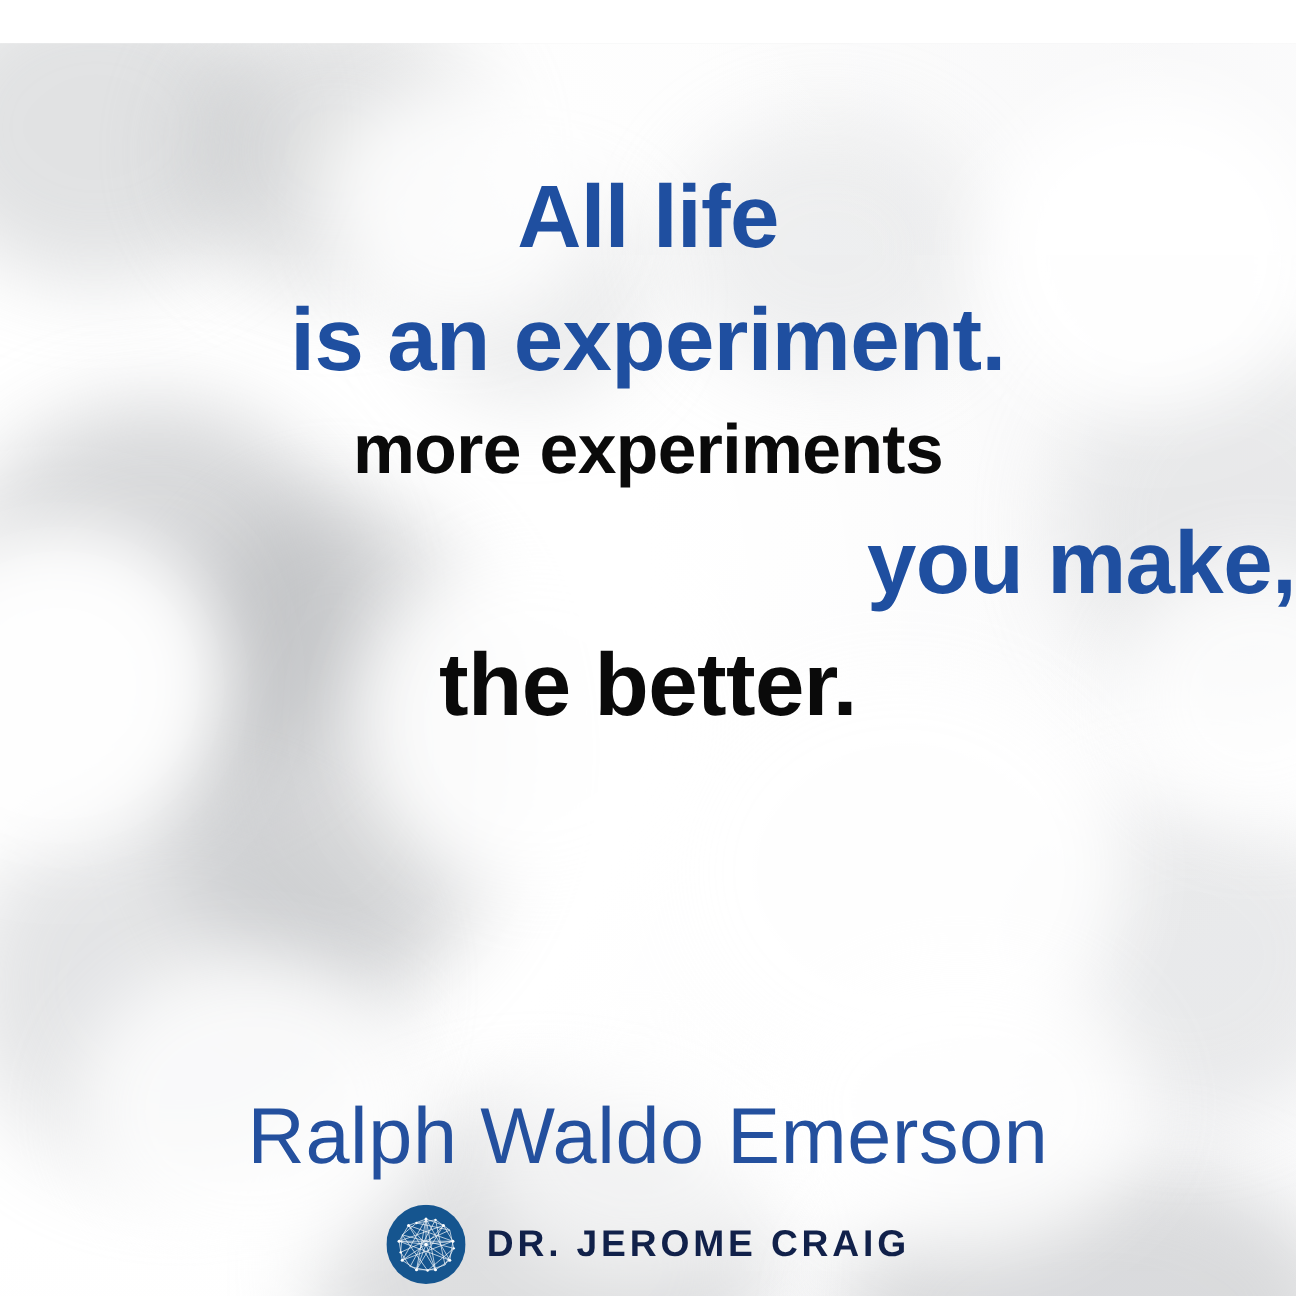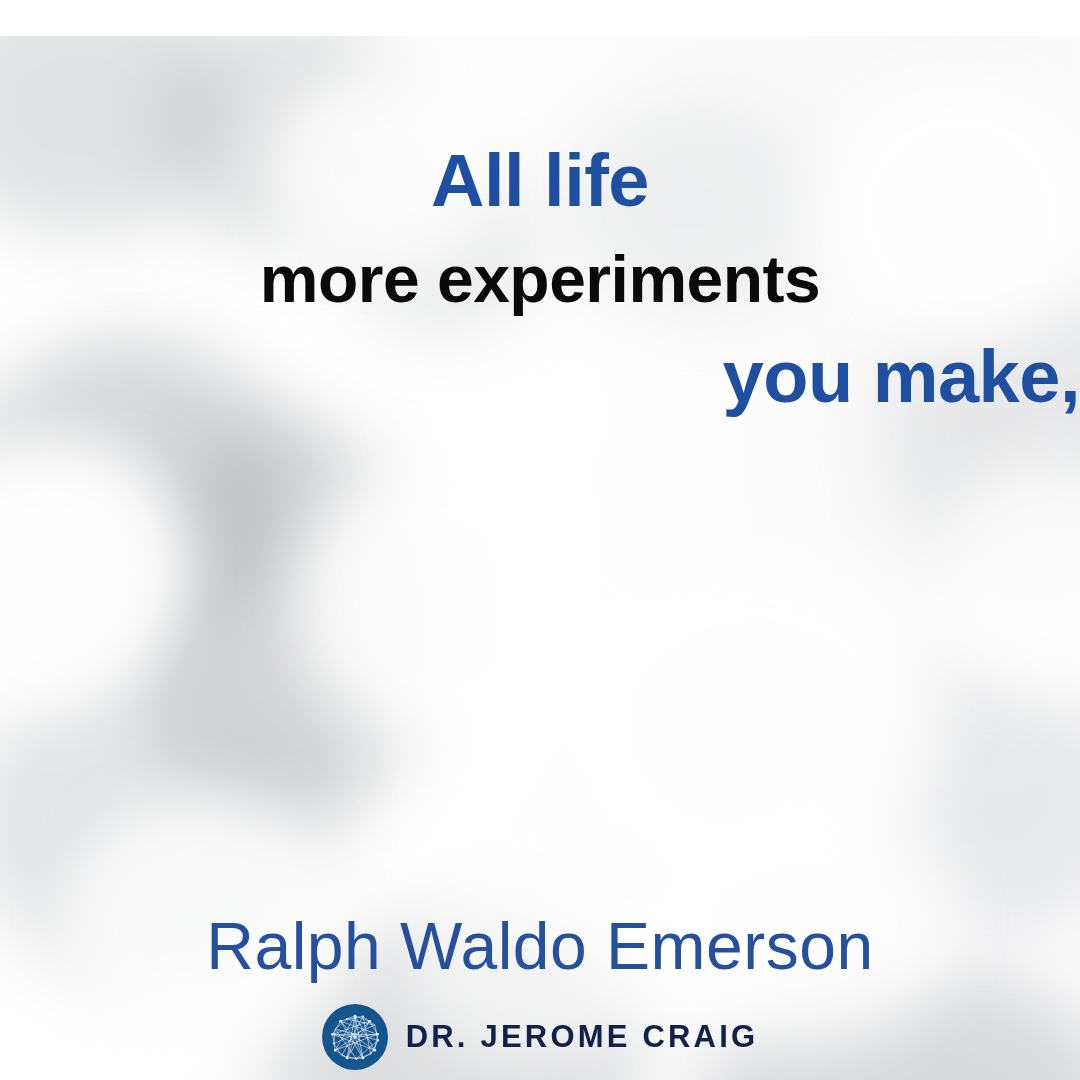--- a/index.html
+++ b/index.html
@@ -60,21 +60,21 @@
     font-weight: 700;
     letter-spacing: -0.5px;
     line-height: 1.0;
     margin: 0;
     white-space: pre;
   }
 
   .qline-1 { font-size: 74px; margin-bottom: 28px; }
   .qline-2 { font-size: 74px; margin-bottom: 26px; }
   .qline-3 { font-size: 74px; margin-bottom: 30px; }
-  .qline-4 { font-size: 66px; margin-bottom: 28px; text-align: center; }
+  .qline-4 { font-size: 58px; margin-bottom: 28px; text-align: center; }
   .qline-5 { font-size: 74px; margin-bottom: 28px; text-align: right; }
   .qline-6 { font-size: 74px; margin-bottom: 0px; }
 
   .blue  { color: #1f4fa0; }
   .black { color: #0a0a0a; }
 
   
   #author {
     position: absolute;
     left: 0;
@@ -143,22 +143,24 @@
   <div class="blob blob-light" style="left:270px; top:30px; width:230px; height:210px; background:#ffffff; opacity:.85;"></div>
   <div class="blob blob-light" style="left:300px; top:420px; width:300px; height:290px; background:#ffffff; opacity:.9;"></div>
   <div class="blob blob-light" style="left:560px; top:520px; width:380px; height:340px; background:#ffffff; opacity:.9;"></div>
   <div class="blob blob-light" style="left:60px; top:760px; width:300px; height:260px; background:#ffffff; opacity:.8;"></div>
   <div class="blob blob-light" style="left:640px; top:760px; width:320px; height:250px; background:#ffffff; opacity:.8;"></div>
   <div class="blob blob-light" style="left:930px; top:430px; width:240px; height:230px; background:#ffffff; opacity:.8;"></div>
   <div class="blob blob-light" style="left:400px; top:820px; width:260px; height:210px; background:#ffffff; opacity:.6;"></div>
 
   <div id="quote">
     <span class="qline qline-1 blue">All life</span>
+    <span class="qline qline-2 blue">is an experiment.</span>
     <span class="qline qline-4 black">more experiments</span>
     <span class="qline qline-5 blue">you make,</span>
+    <span class="qline qline-6 black">the better.</span>
   </div>
 
   <div id="author">Ralph Waldo Emerson</div>
 
   <div id="brand">
     <span>
       <svg id="brand-mark" viewBox="0 0 100 100" xmlns="http://www.w3.org/2000/svg">
         <circle cx="50" cy="50" r="50" fill="#15558f"></circle>
         <g stroke="#ffffff" stroke-width="0.9" fill="none" opacity="0.95">
 

